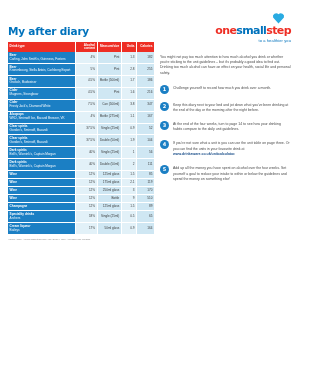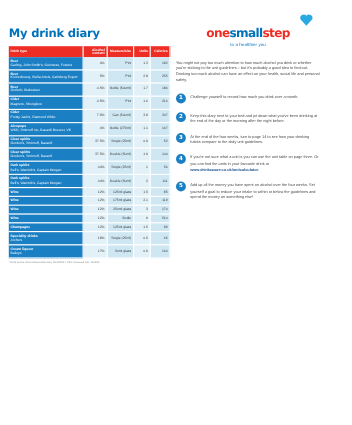--- a/index.html
+++ b/index.html
@@ -86,21 +86,21 @@
   }
 
   
   .right-col {
     position: absolute;
     left: 160px;
     top: 0;
     width: 131px;
   }
   .logo-wrap {
-    text-align: center;
+    text-align: right;
     padding-top: 12px;
   }
   .heart {
     display: block;
     margin-left: auto;
     margin-right: 6px;
     margin-bottom: 1px;
   }
   .logo-text {
     font-size: 11px;
@@ -155,21 +155,21 @@
     padding-top: 1px;
   }
   .btext .url { font-weight: bold; color: #1b4f8a; }
 </style>
 </head>
 <body>
 
 <div class="page">
 
   <div class="left-col">
-    <div class="page-title">My drink diary</div>
+    <div class="page-title">My after diary</div>
 
     <table class="diary">
       <thead>
         <tr>
           <th style="width:50%">Drink type</th>
           <th class="num" style="width:14%">Alcohol content</th>
           <th class="num" style="width:16%">Measure/size</th>
           <th class="num" style="width:9%">Units</th>
           <th class="num" style="width:11%">Calories</th>
         </tr>

